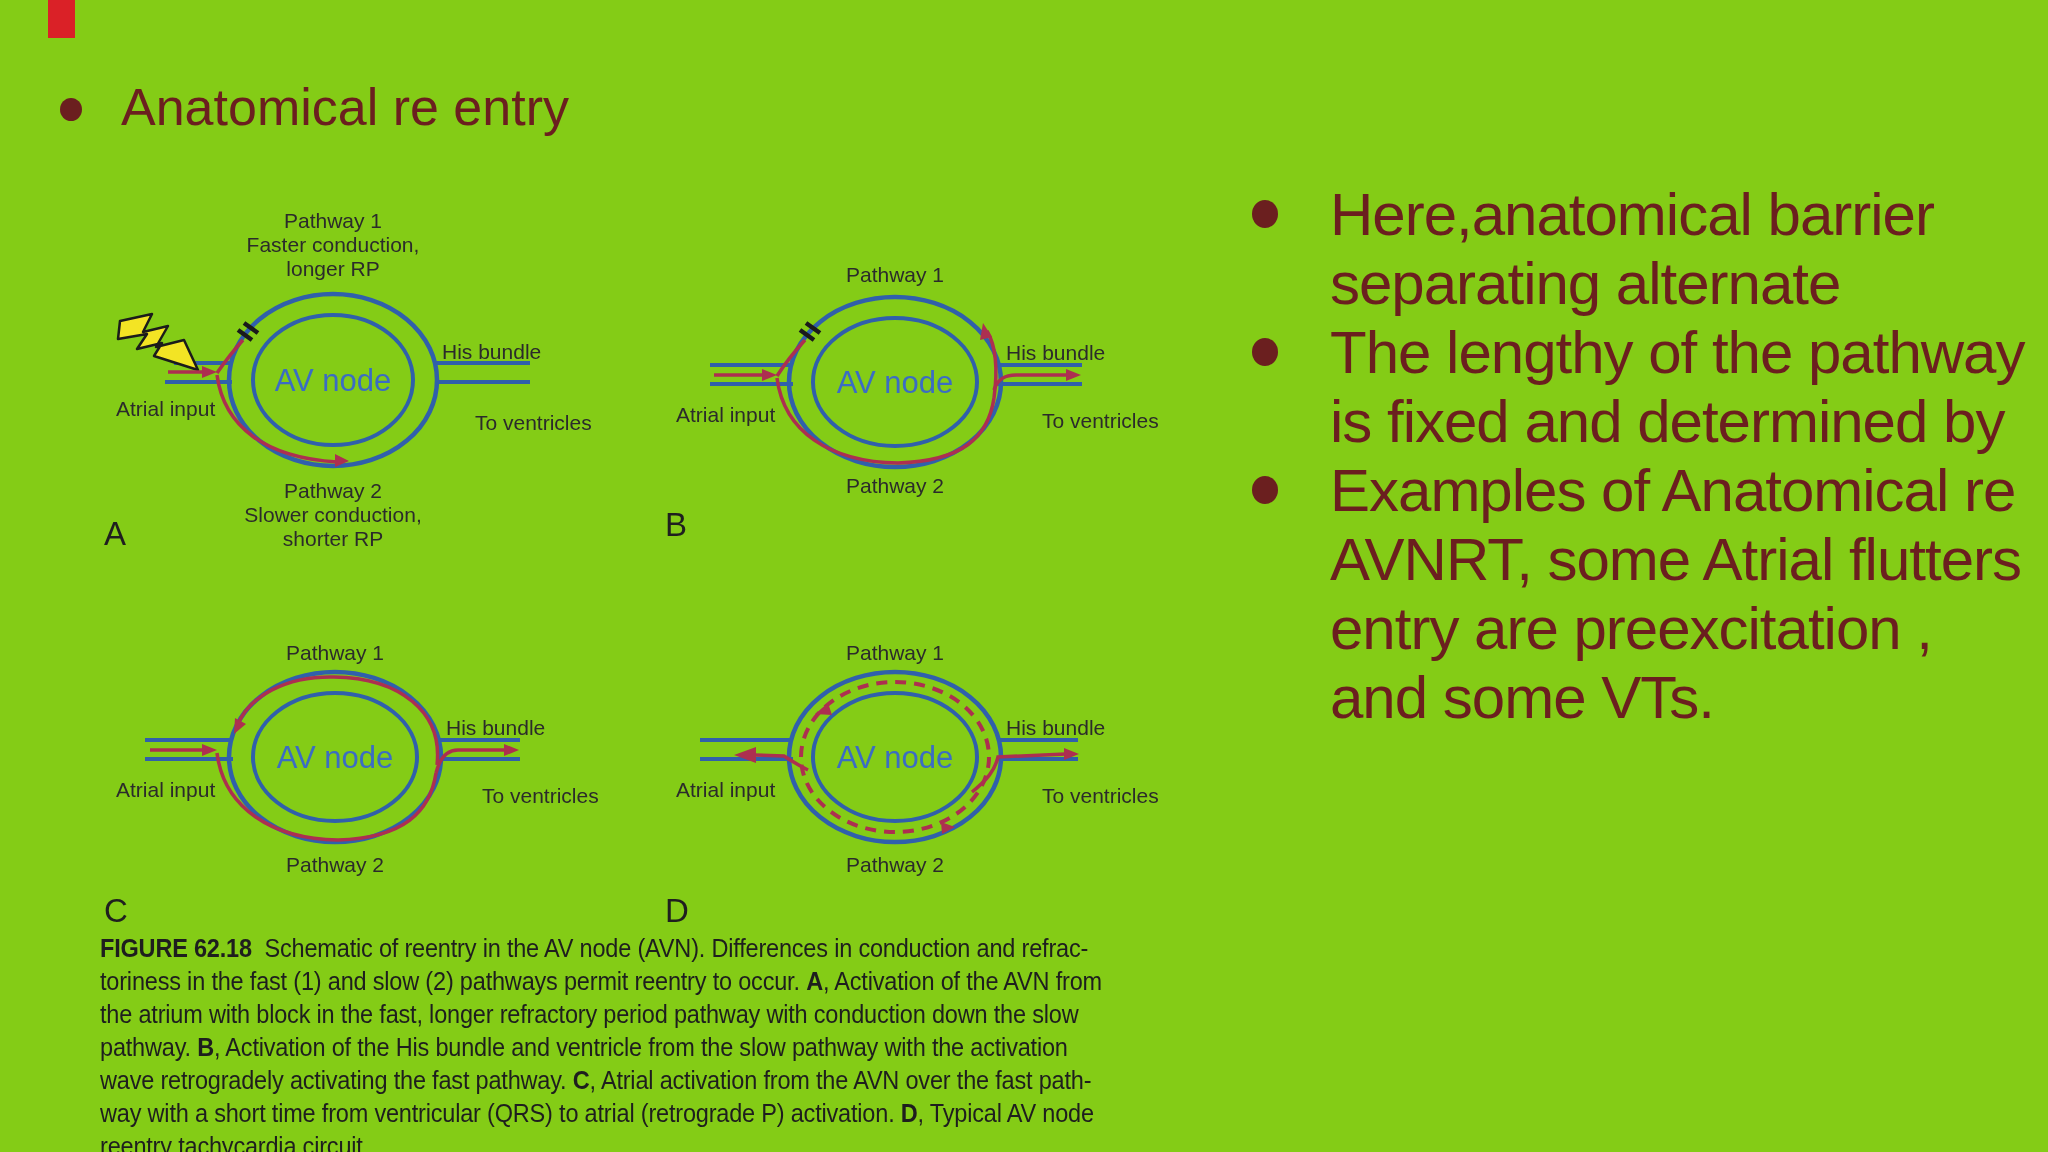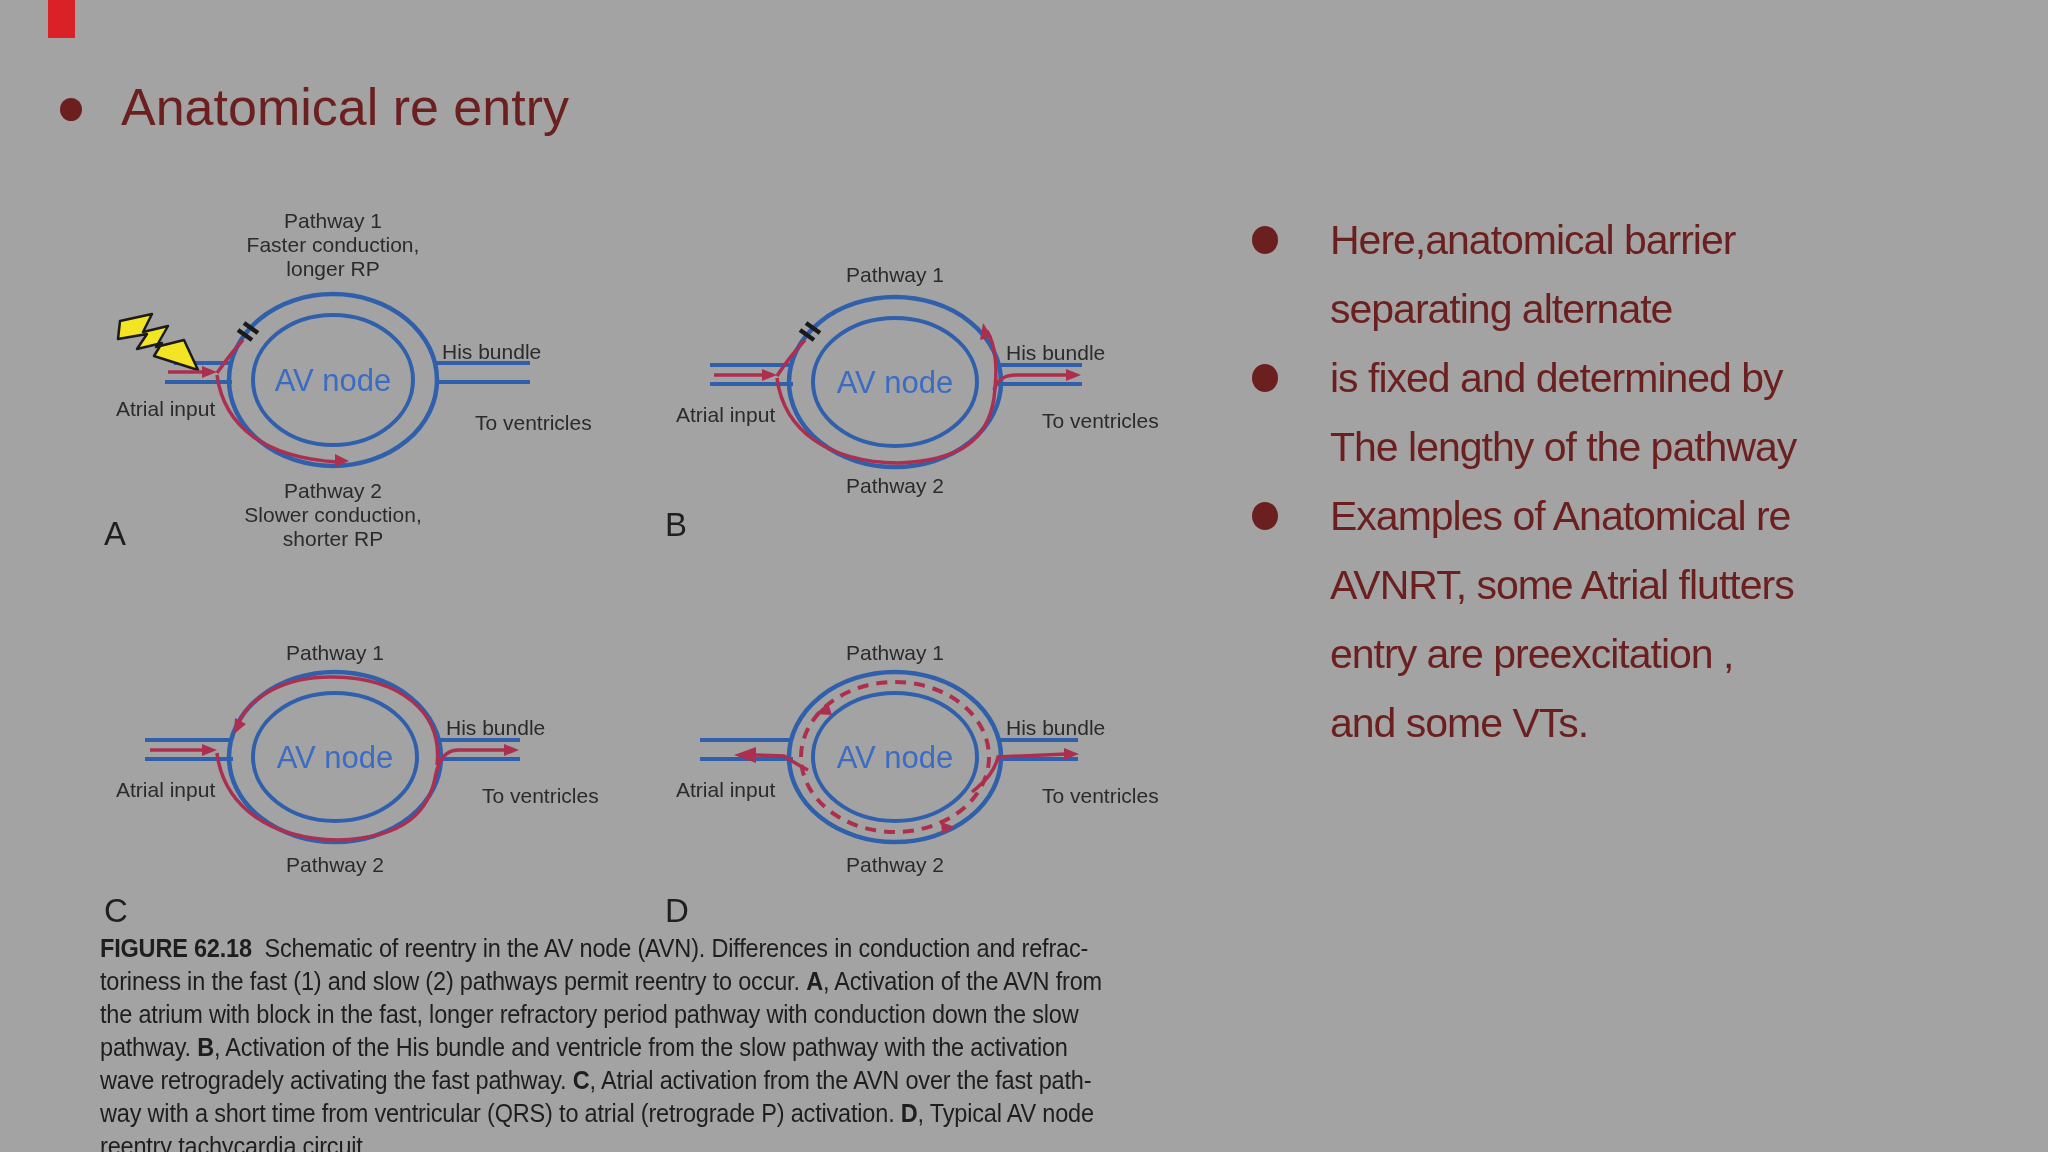--- a/index.html
+++ b/index.html
@@ -1,26 +1,26 @@
 <!DOCTYPE html>
 <html><head>
 <meta charset="utf-8">
 <style>
   html,body{margin:0;padding:0;background:#ffffff;}
-  #slide{position:relative;width:2048px;height:1152px;background:#a3a3a3;overflow:hidden;
+  #slide{position:relative;width:2048px;height:1152px;background:#84cc16;overflow:hidden;
          font-family:"Liberation Sans",sans-serif;}
   
   .corner-tab{position:absolute;left:48px;top:0;width:27px;height:38px;background:#da2127;}
   
   .title-row{position:absolute;left:60px;top:78px;display:flex;align-items:flex-start;}
   .title-dot{width:22px;height:23px;border-radius:50%;background:#6b1f1f;margin-top:20px;}
   .title-text{margin-left:39px;font-size:52px;line-height:58px;color:#6b1f1f;white-space:pre;}
   
   .bullets{position:absolute;left:1250px;top:180px;width:790px;color:#6b1f1f;
-           font-size:41px;line-height:69px;letter-spacing:-1px;margin-top:26px;}
+           font-size:60px;line-height:69px;letter-spacing:-1px;}
   .bullet-item{position:relative;padding-left:80px;}
   .bullet-item .dot{position:absolute;left:2px;top:20px;width:26px;height:28px;
                     border-radius:50%;background:#6b1f1f;}
   .bullet-item .line{white-space:pre;}
   
   .panel{position:absolute;text-align:right;}
   .panel svg{display:block;}
   svg text{font-family:"Liberation Sans",sans-serif;fill:#2b2b2b;}
   .lblS{font-size:21px;}
   .avnode{font-size:31px;fill:#3b6cc4;}
@@ -182,22 +182,22 @@
     <div class="bullet-item">
       <span class="dot"></span>
       <div>
           <div class="line">Here,anatomical barrier</div>
           <div class="line">separating alternate</div>
         </div>
     </div>
     <div class="bullet-item">
       <span class="dot"></span>
       <div>
+          <div class="line">The lengthy of the pathway</div>
           <div class="line">is fixed and determined by</div>
-          <div class="line">The lengthy of the pathway</div>
         </div>
     </div>
     <div class="bullet-item">
       <span class="dot"></span>
       <div>
           <div class="line">Examples of Anatomical re</div>
           <div class="line">AVNRT, some Atrial flutters</div>
           <div class="line">entry are preexcitation ,</div>
           <div class="line">and some VTs.</div>
         </div>

